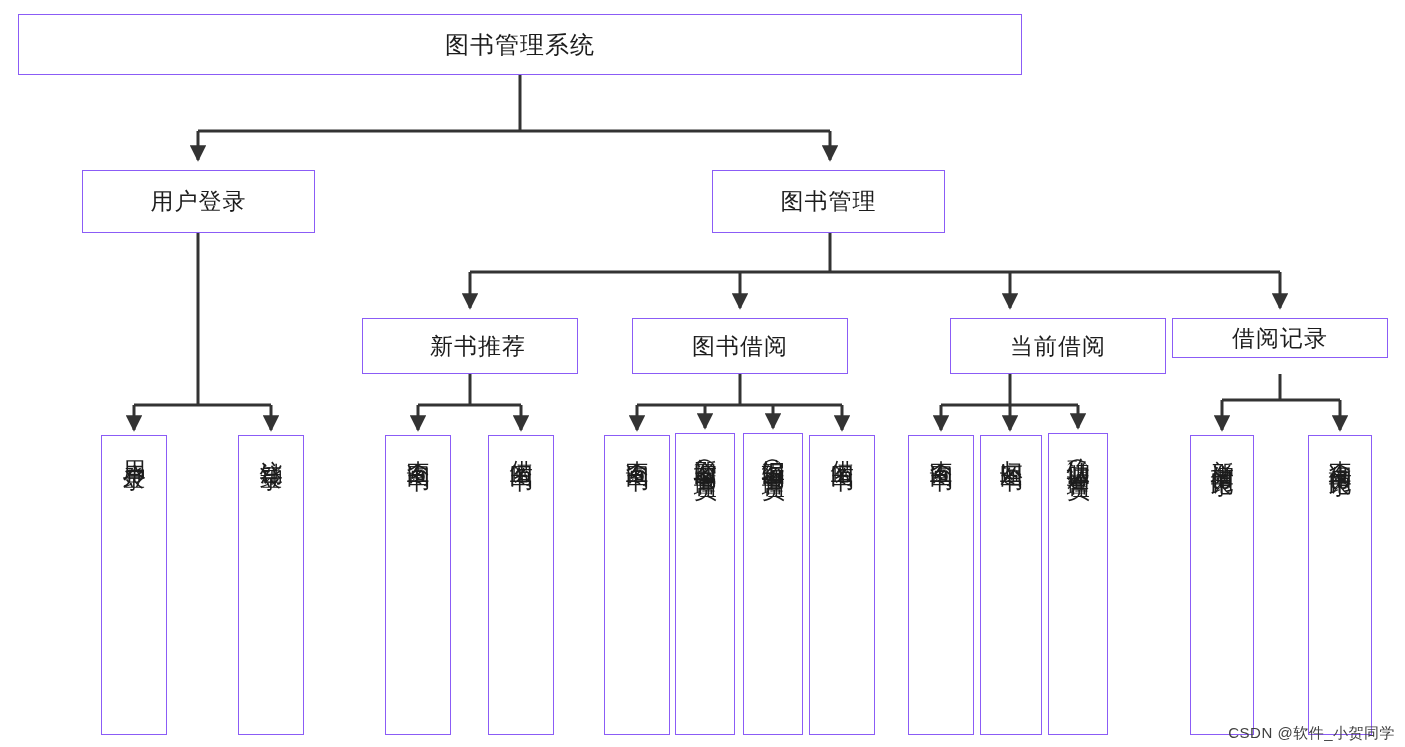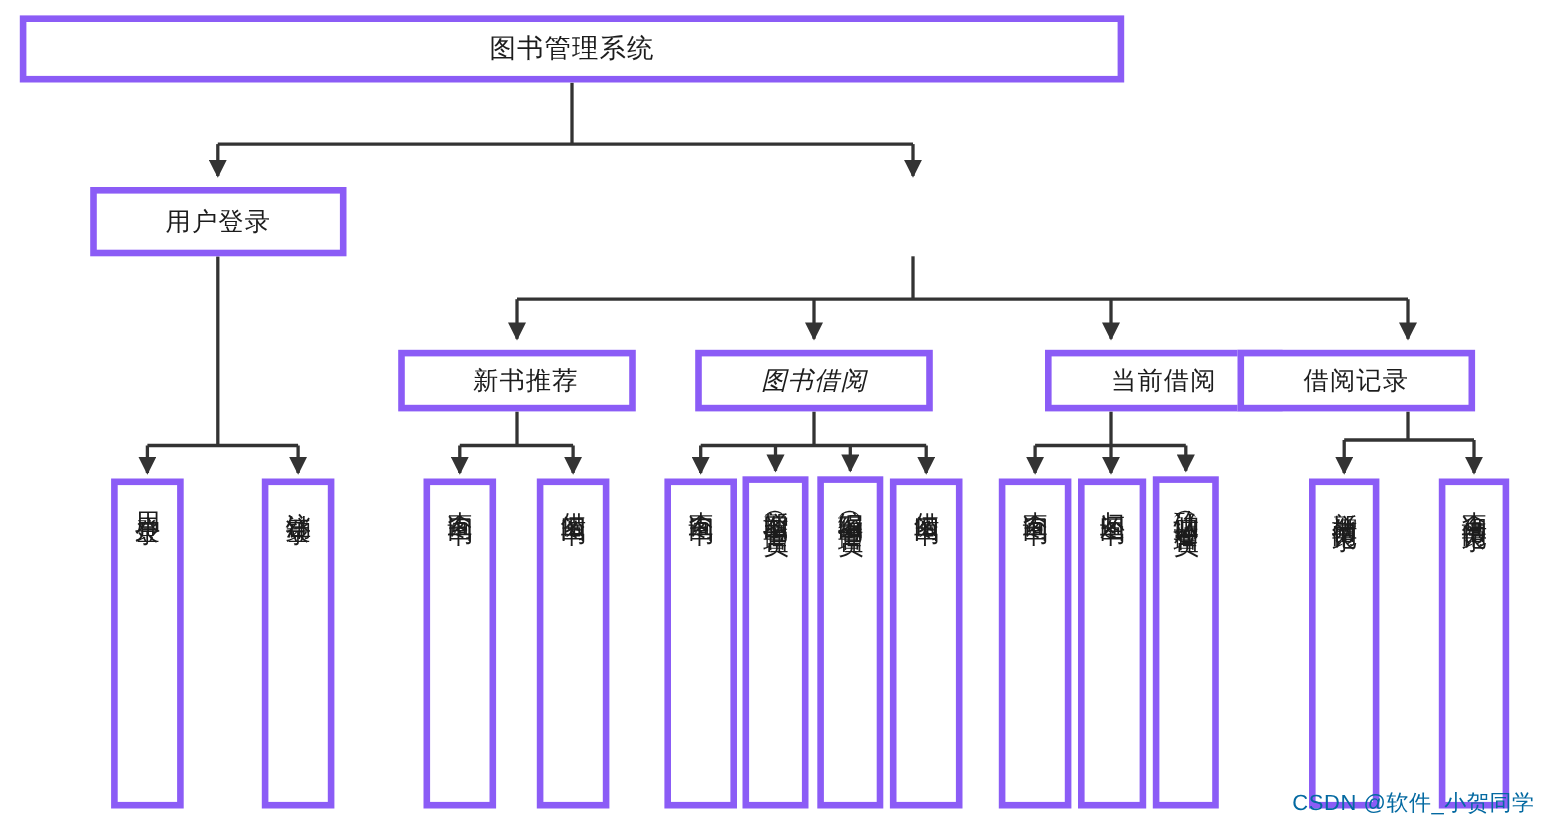--- a/index.html
+++ b/index.html
@@ -17,21 +17,21 @@
     width: 1405px;
     height: 747px;
     background: #ffffff;
     overflow: hidden;
   }
   
   .node {
     position: absolute;
     box-sizing: border-box;
     background: #ffffff;
-    border: 6px solid #8b5cf6;
+    border: 1px solid #8b5cf6;
     display: flex;
     align-items: center;
     justify-content: center;
     text-align: center;
   }
   .node .label {
     font-size: 23px;
     line-height: 1.15;
     letter-spacing: 1px;
     color: #1c1c1c;
@@ -62,22 +62,22 @@
     width: 1405px;
     height: 747px;
     pointer-events: none;
   }
 
   
   #watermark {
     position: absolute;
     right: 10px;
     bottom: 4px;
-    font-size: 20px;
-    color: #0369a1;
+    font-size: 15px;
+    color: #404040;
     letter-spacing: 0.5px;
     white-space: nowrap;
   }
 </style>
 </head>
 <body>
 
 <div id="canvas">
 
   <svg id="wires" viewBox="0 0 1405 747" width="1405" height="747" aria-hidden="true">
@@ -131,34 +131,37 @@
   </svg>
 
   <div class="node root" style="left:18px; top:14px; width:1004px; height:61px;">
     <span class="label">图书管理系统</span>
   </div>
 
   <div class="node" style="left:82px; top:170px; width:233px; height:63px;">
     <span class="label">用户登录</span>
   </div>
 
+  <div class="node" style="left:712px; top:170px; width:233px; height:63px;">
+    <span class="label">图书管理</span>
+  </div>
 
   <div class="node" style="left:362px; top:318px; width:216px; height:56px;padding-left:16px;">
     <span class="label">新书推荐</span>
   </div>
 
-  <div class="node" style="left:632px; top:318px; width:216px; height:56px;font-style:italic;">
+  <div class="node" style="left:632px; top:318px; width:216px; height:56px;">
     <span class="label">图书借阅</span>
   </div>
 
   <div class="node" style="left:902px; top:318px; width:216px; height:56px;margin-left:48px;">
     <span class="label">当前借阅</span>
   </div>
 
-  <div class="node" style="left:1125px; top:318px; width:216px; height:56px;">
+  <div class="node" style="left:1172px; top:318px; width:216px; height:40px;">
     <span class="label">借阅记录</span>
   </div>
 
   <div class="node vertical" style="left:101px; top:435px; width:66px; height:300px;">
     <span class="label">用户登录</span>
   </div>
   <div class="node vertical" style="left:238px; top:435px; width:66px; height:300px;">
     <span class="label">注销登录</span>
   </div>
 

